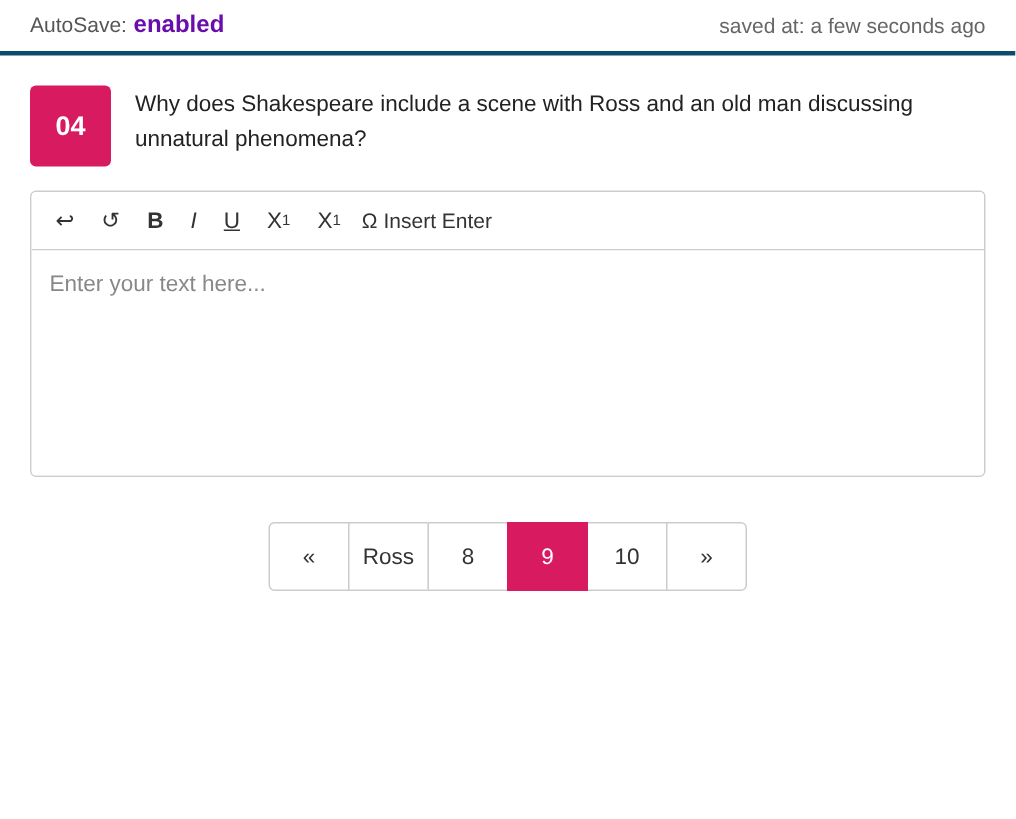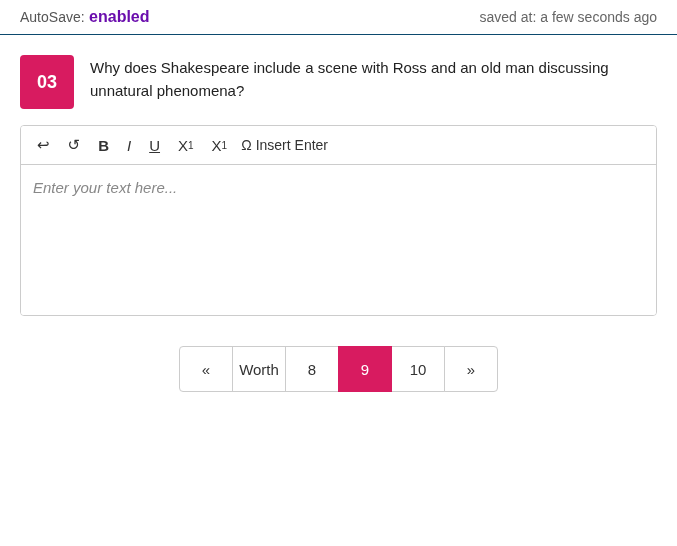--- a/index.html
+++ b/index.html
@@ -10,21 +10,21 @@
       height: 546px;
       overflow: hidden;
       position: relative;
     }
 
     .top-bar {
       display: flex;
       justify-content: space-between;
       align-items: center;
       padding: 8px 20px;
-      border-bottom: 1px solid #0c4a6e;
+      border-bottom: 3px solid #0c4a6e;
       background: #fff;
     }
 
     .autosave-label {
       font-size: 14px;
       color: #555;
     }
 
     .autosave-status {
       color: #6a0dad;
@@ -116,21 +116,20 @@
 
     .editor-area {
       min-height: 150px;
       padding: 14px 12px;
       background: #fff;
     }
 
     .editor-placeholder {
       font-size: 15px;
       color: #888;
-      font-style: italic;
     }
 
     .pagination {
       display: flex;
       justify-content: center;
       align-items: center;
       gap: 0;
       margin-top: 30px;
     }
 
@@ -172,21 +171,21 @@
 
 <div class="top-bar">
   <div>
     <span class="autosave-label">AutoSave:</span>
     <span class="autosave-status">enabled</span>
   </div>
   <div class="saved-at">saved at: a few seconds ago</div>
 </div>
 
 <div class="question-block">
-  <div class="question-number-badge">03</div>
+  <div class="question-number-badge">04</div>
   <div class="question-text">
     <span>Why does Shakespeare include a scene with Ross and an old man discussing unnatural phenomena?</span>
   </div>
 </div>
 
 <div class="editor-container">
   <div class="toolbar">
     <button class="toolbar-btn" title="Undo">↩</button>
     <button class="toolbar-btn" title="Redo">↺</button>
     <button class="toolbar-btn bold" title="Bold">B</button>
@@ -205,18 +204,18 @@
       <span>Insert Enter</span>
     </button>
   </div>
   <div class="editor-area" contenteditable="true" style="">
     <span class="editor-placeholder">Enter your text here...</span>
   </div>
 </div>
 
 <div class="pagination">
   <button class="page-btn">«</button>
-  <button class="page-btn">Worth</button>
+  <button class="page-btn">Ross</button>
   <button class="page-btn">8</button>
   <button class="page-btn active">9</button>
   <button class="page-btn">10</button>
   <button class="page-btn">»</button>
 </div>
 
 </body></html>

